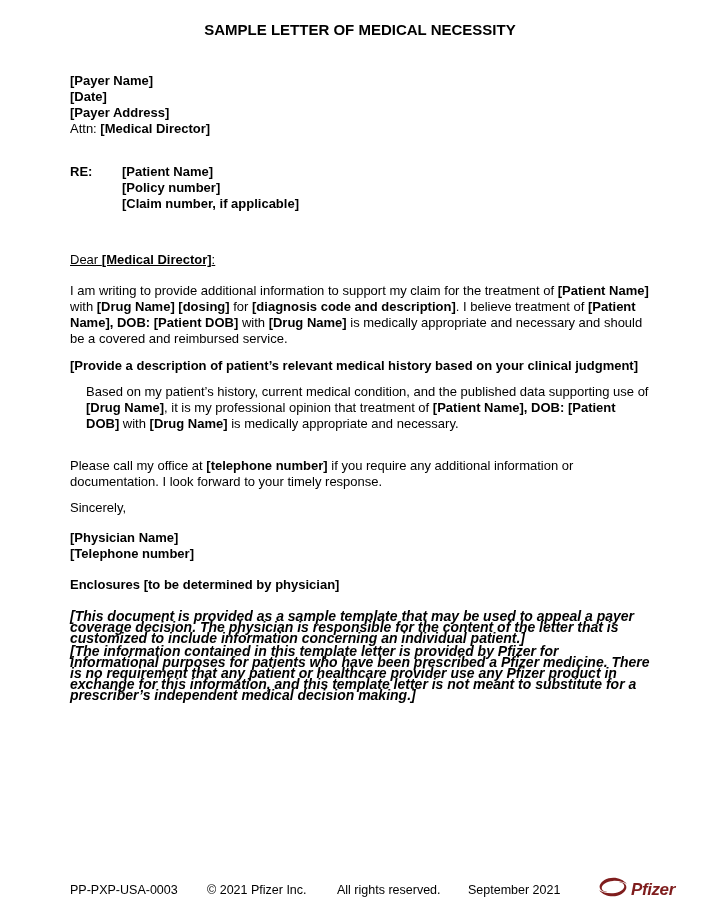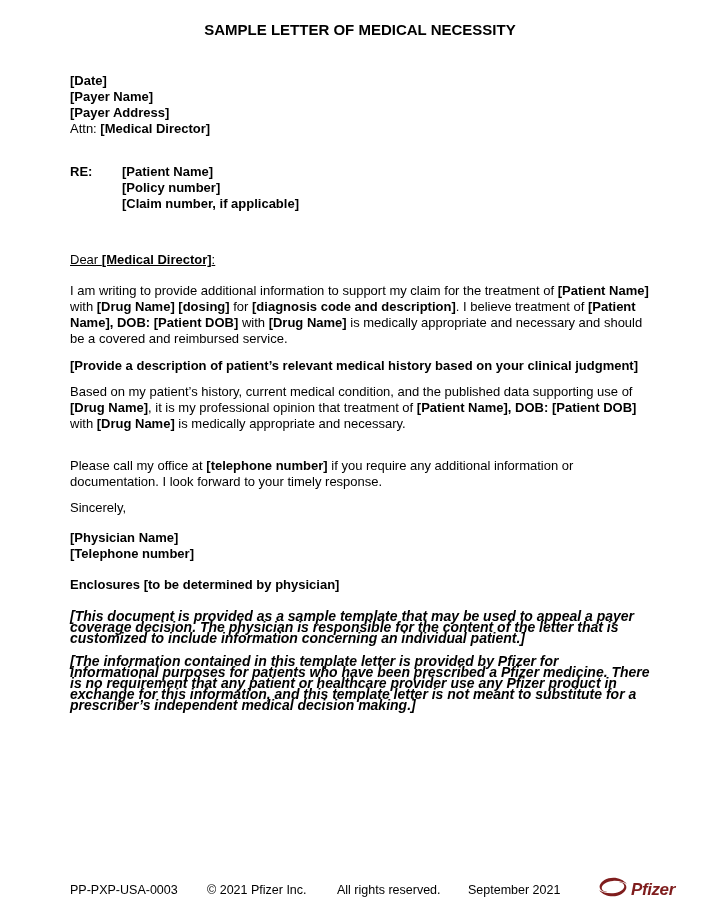--- a/index.html
+++ b/index.html
@@ -28,34 +28,34 @@
   p { margin: 0; }
 
   .recipient-block { margin-top: 35px; }
   .re-block { margin-top: 27px; display: flex; }
   .re-label { width: 52px; font-weight: bold; flex: 0 0 52px; }
   .re-items { flex: 1; font-weight: bold; }
 
   .salutation { margin-top: 40px; text-decoration: underline; }
   .para-1 { margin-top: 15px; }
   .para-2 { margin-top: 11px; font-weight: bold; }
-  .para-3 { margin-top: 10px; }
+  .para-3 { margin-top: 10px; margin-left: 16px; }
   .para-4 { margin-top: 26px; }
   .closing { margin-top: 10px; }
   .signature-block { margin-top: 14px; font-weight: bold; }
   .enclosures { margin-top: 15px; font-weight: bold; }
 
   .disclaimer {
     font-size: 14px;
     line-height: 11px;
     font-weight: bold;
     font-style: italic;
   }
   .disclaimer-1 { margin-top: 18px; }
-  .disclaimer-2 { margin-top: 12px; }
+  .disclaimer-2 { margin-top: 2px; }
 
   .footer {
     position: absolute;
     left: 0; top: 883px;
     width: 719px;
     font-size: 12.5px;
     line-height: 15px;
   }
   .footer-item { position: absolute; white-space: nowrap; }
   .footer-code { left: 70px; }
@@ -82,22 +82,22 @@
   }
 </style>
 </head>
 <body>
 
 <div class="page">
 
   <h1 class="title">SAMPLE LETTER OF MEDICAL NECESSITY</h1>
 
   <div class="recipient-block">
+    <div class="bold">[Payer Name]</div>
     <div class="bold">[Date]</div>
-    <div class="bold">[Payer Name]</div>
     <div class="bold">[Payer Address]</div>
     <div><span>Attn: </span><b>[Medical Director]</b></div>
   </div>
 
   <div class="re-block">
     <div class="re-label">RE:</div>
     <div class="re-items">
       <div>[Patient Name]</div>
       <div>[Policy number]</div>
       <div>[Claim number, if applicable]</div>

